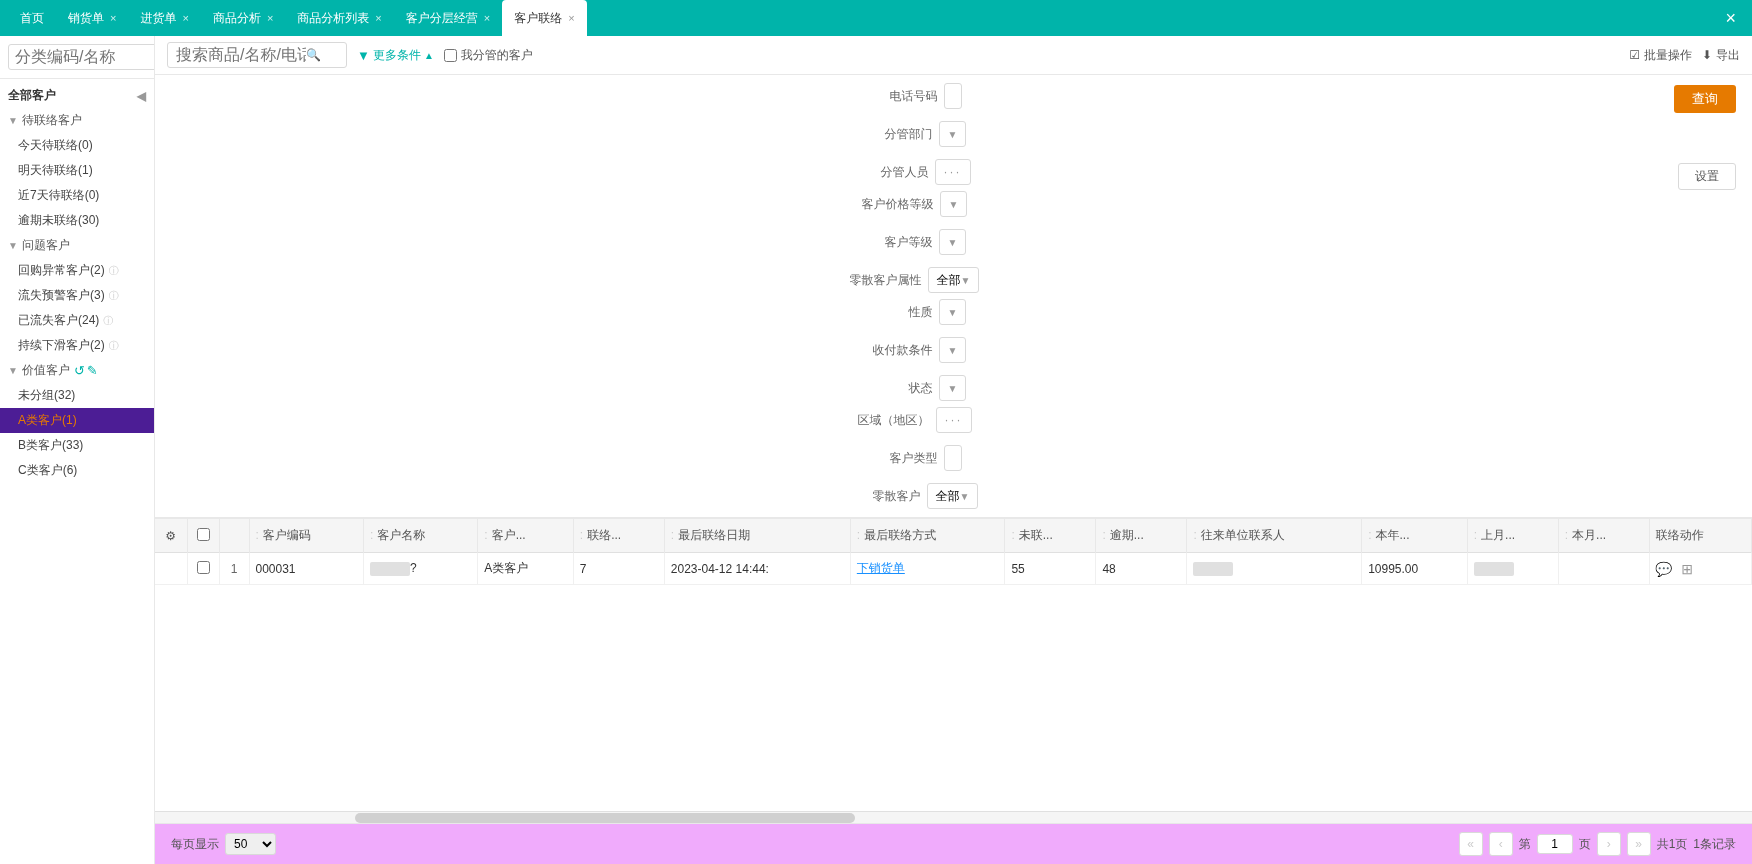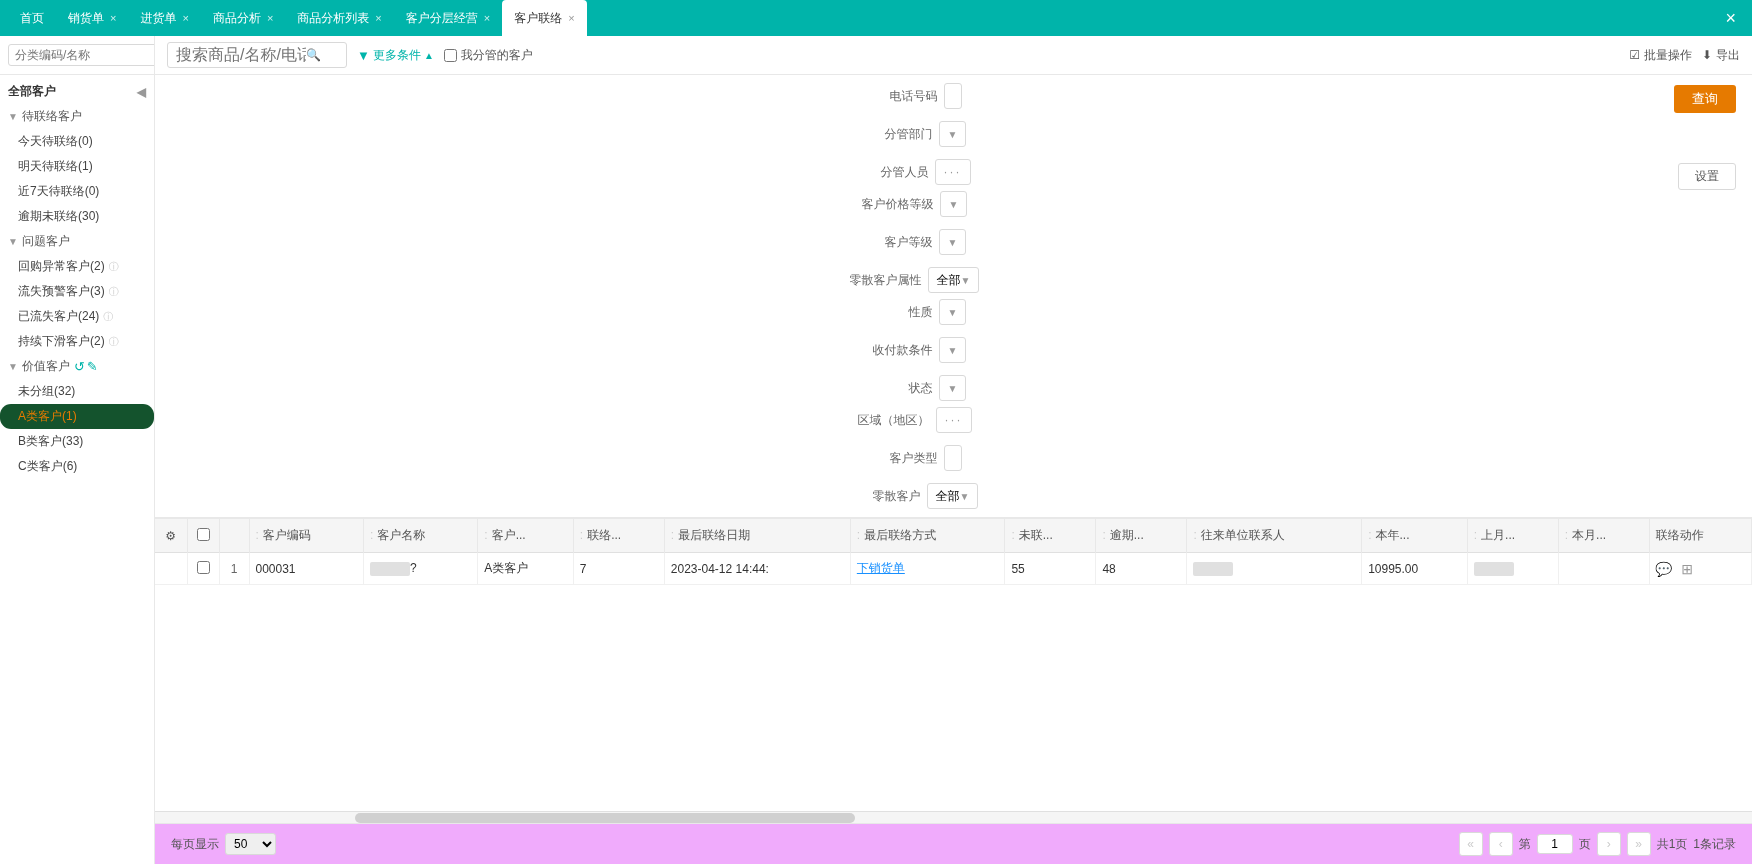--- a/index.html
+++ b/index.html
@@ -49,21 +49,21 @@
       flex-direction: column;
       overflow-y: auto;
     }
     .sidebar-search {
       display: flex; align-items: center;
       padding: 8px;
       border-bottom: 1px solid #e8e8e8;
     }
     .sidebar-search input {
       flex: 1; border: 1px solid #d9d9d9; border-radius: 3px;
-      padding: 3px 6px; font-size: 12px; outline: none;
+      padding: 3px 6px; font-size: 16px; outline: none;
     }
 
     .sidebar-section-header {
       display: flex; align-items: center; justify-content: space-between;
       padding: 8px 8px 4px 8px;
       font-weight: bold; font-size: 13px;
       color: #333;
     }
     .sidebar-section-header .collapse-icon { color: #999; cursor: pointer; font-size: 12px; }
 
@@ -76,21 +76,21 @@
     }
     .sidebar-group-label .arrow { margin-right: 4px; font-size: 10px; color: #999; }
 
     .sidebar-item {
       display: flex; align-items: center; justify-content: space-between;
       padding: 4px 8px 4px 18px;
       cursor: pointer;
       color: #444;
       font-size: 12px;
     }
-    .sidebar-item.active { background: #14532d; color: #e67a00; border-radius: 11px; }
+    .sidebar-item.active { background: #4c1d95; color: #e67a00; }
     .sidebar-item .item-info { display: flex; align-items: center; gap: 4px; }
     .sidebar-item .info-icon { color: #ccc; font-size: 10px; }
 
     
     .content-area {
       flex: 1;
       display: flex;
       flex-direction: column;
       background: #f5f5f5;
       overflow: hidden;

